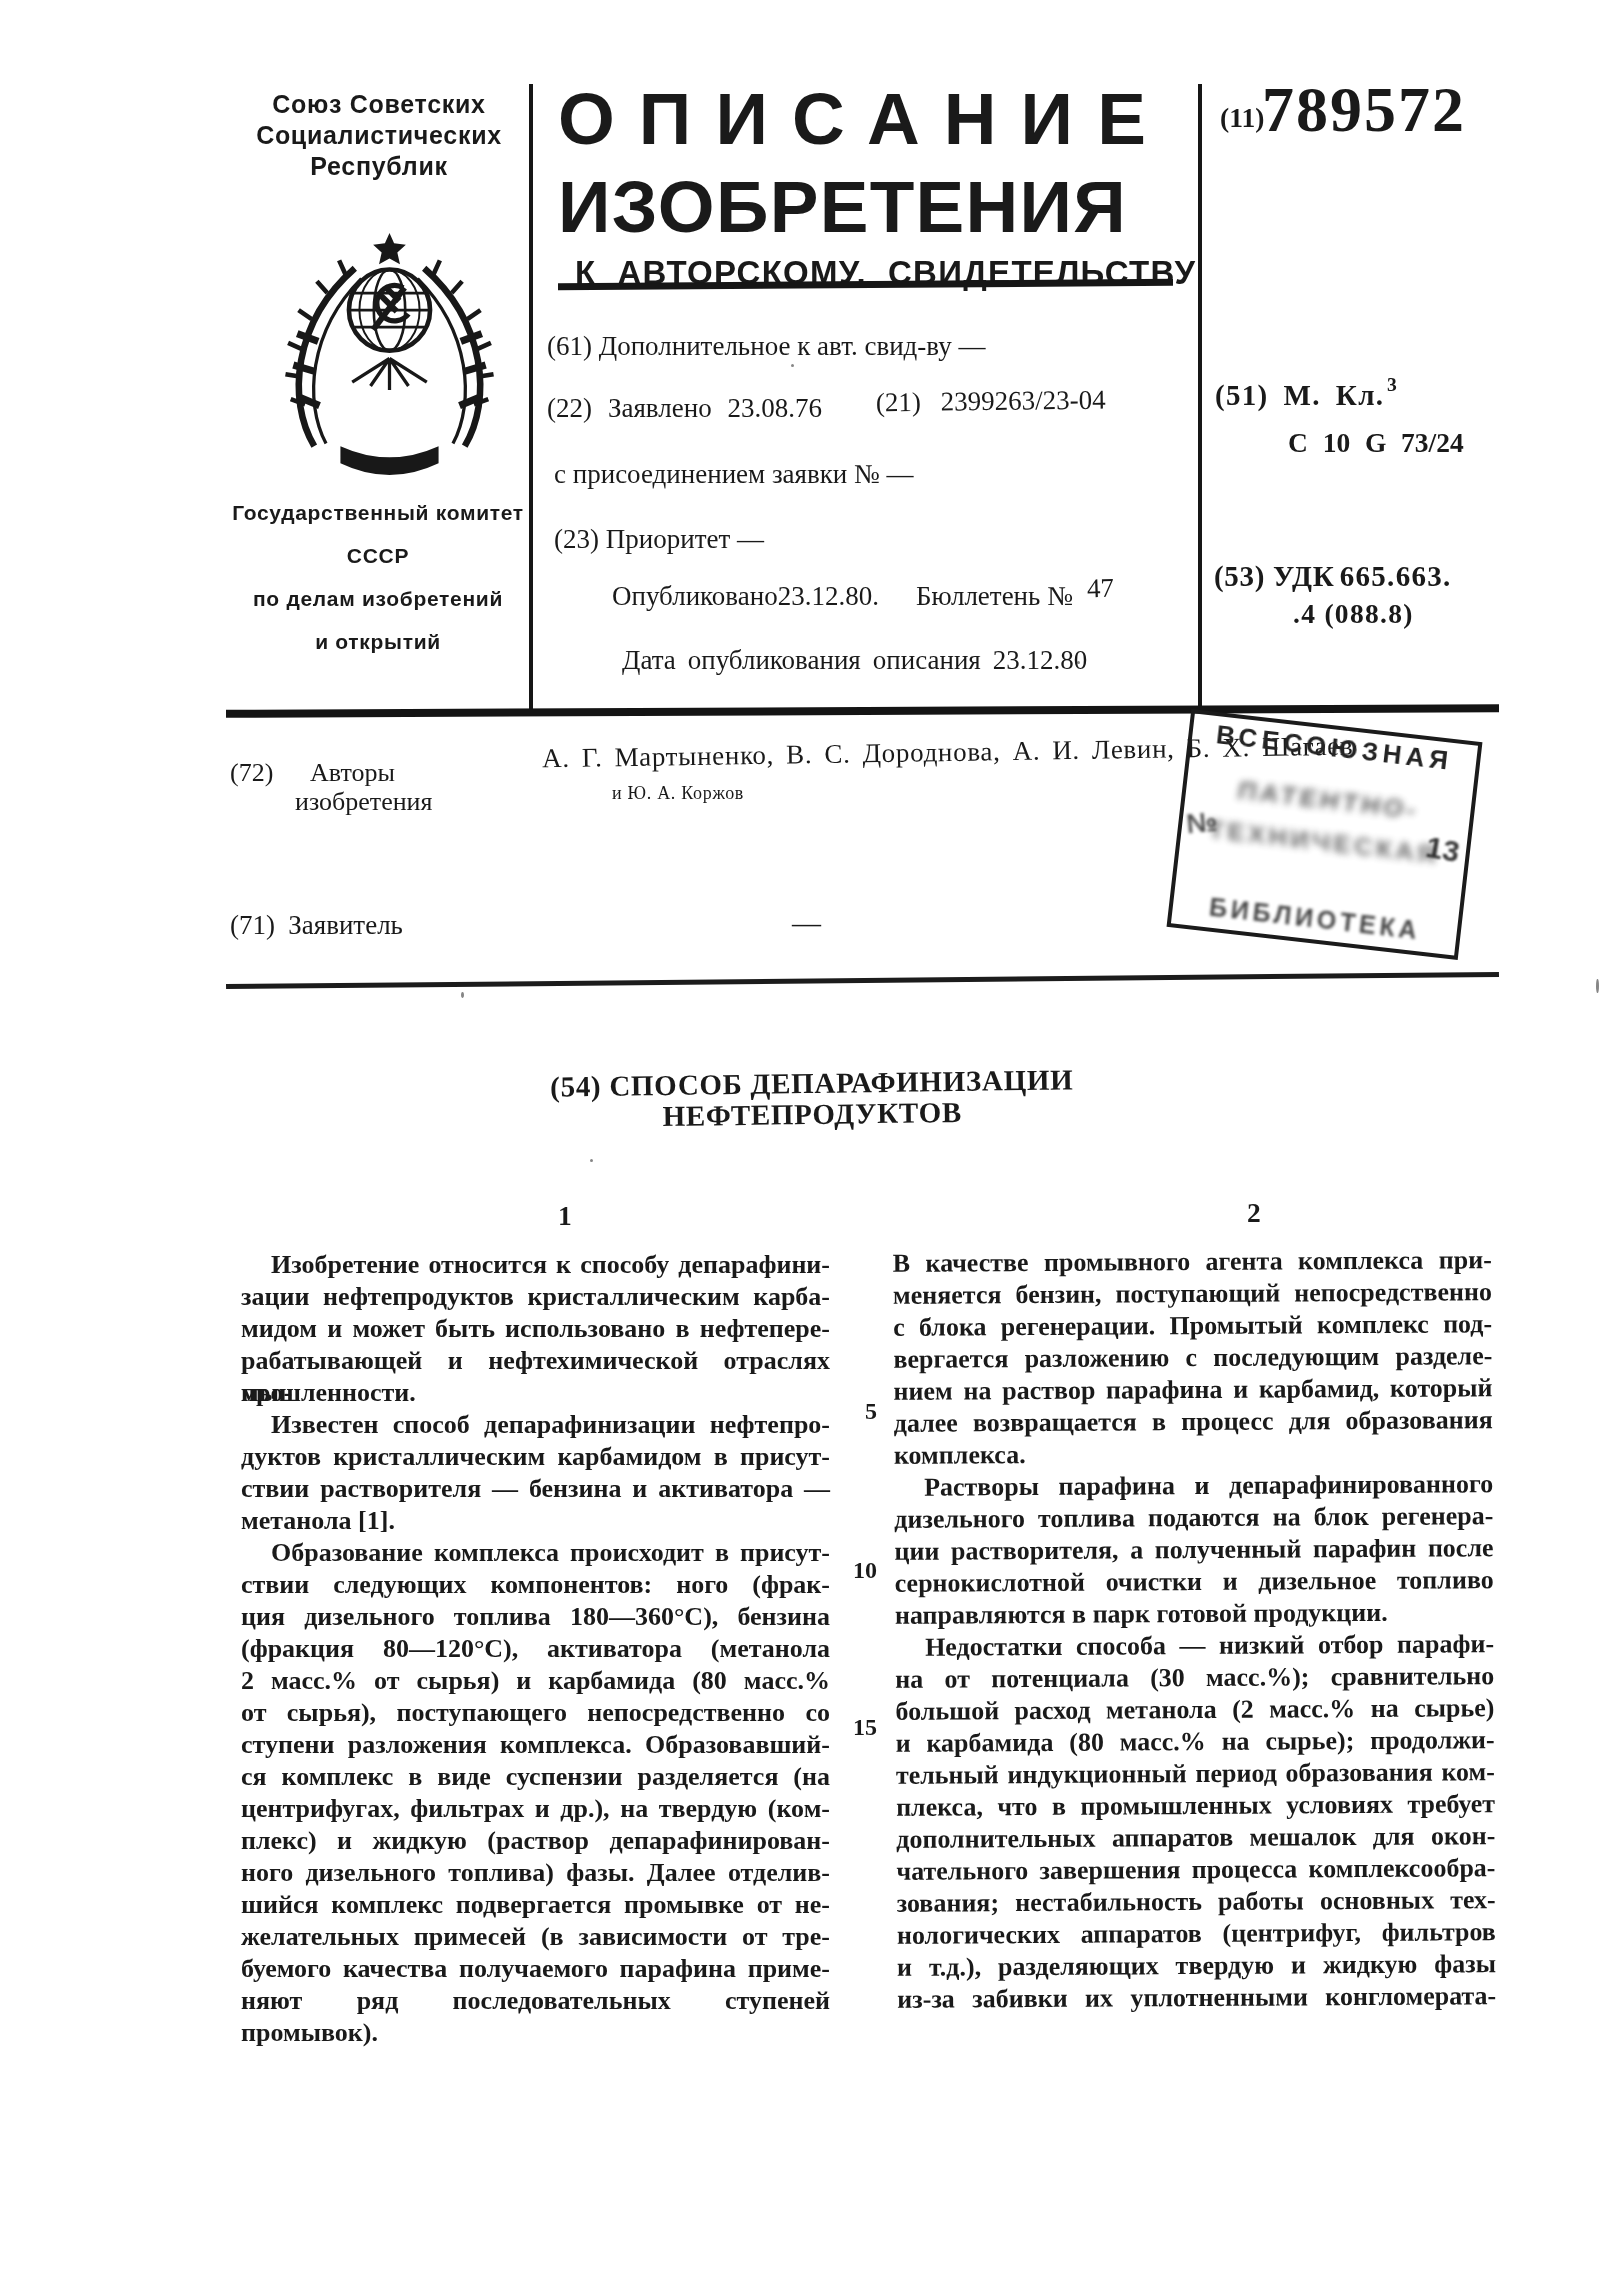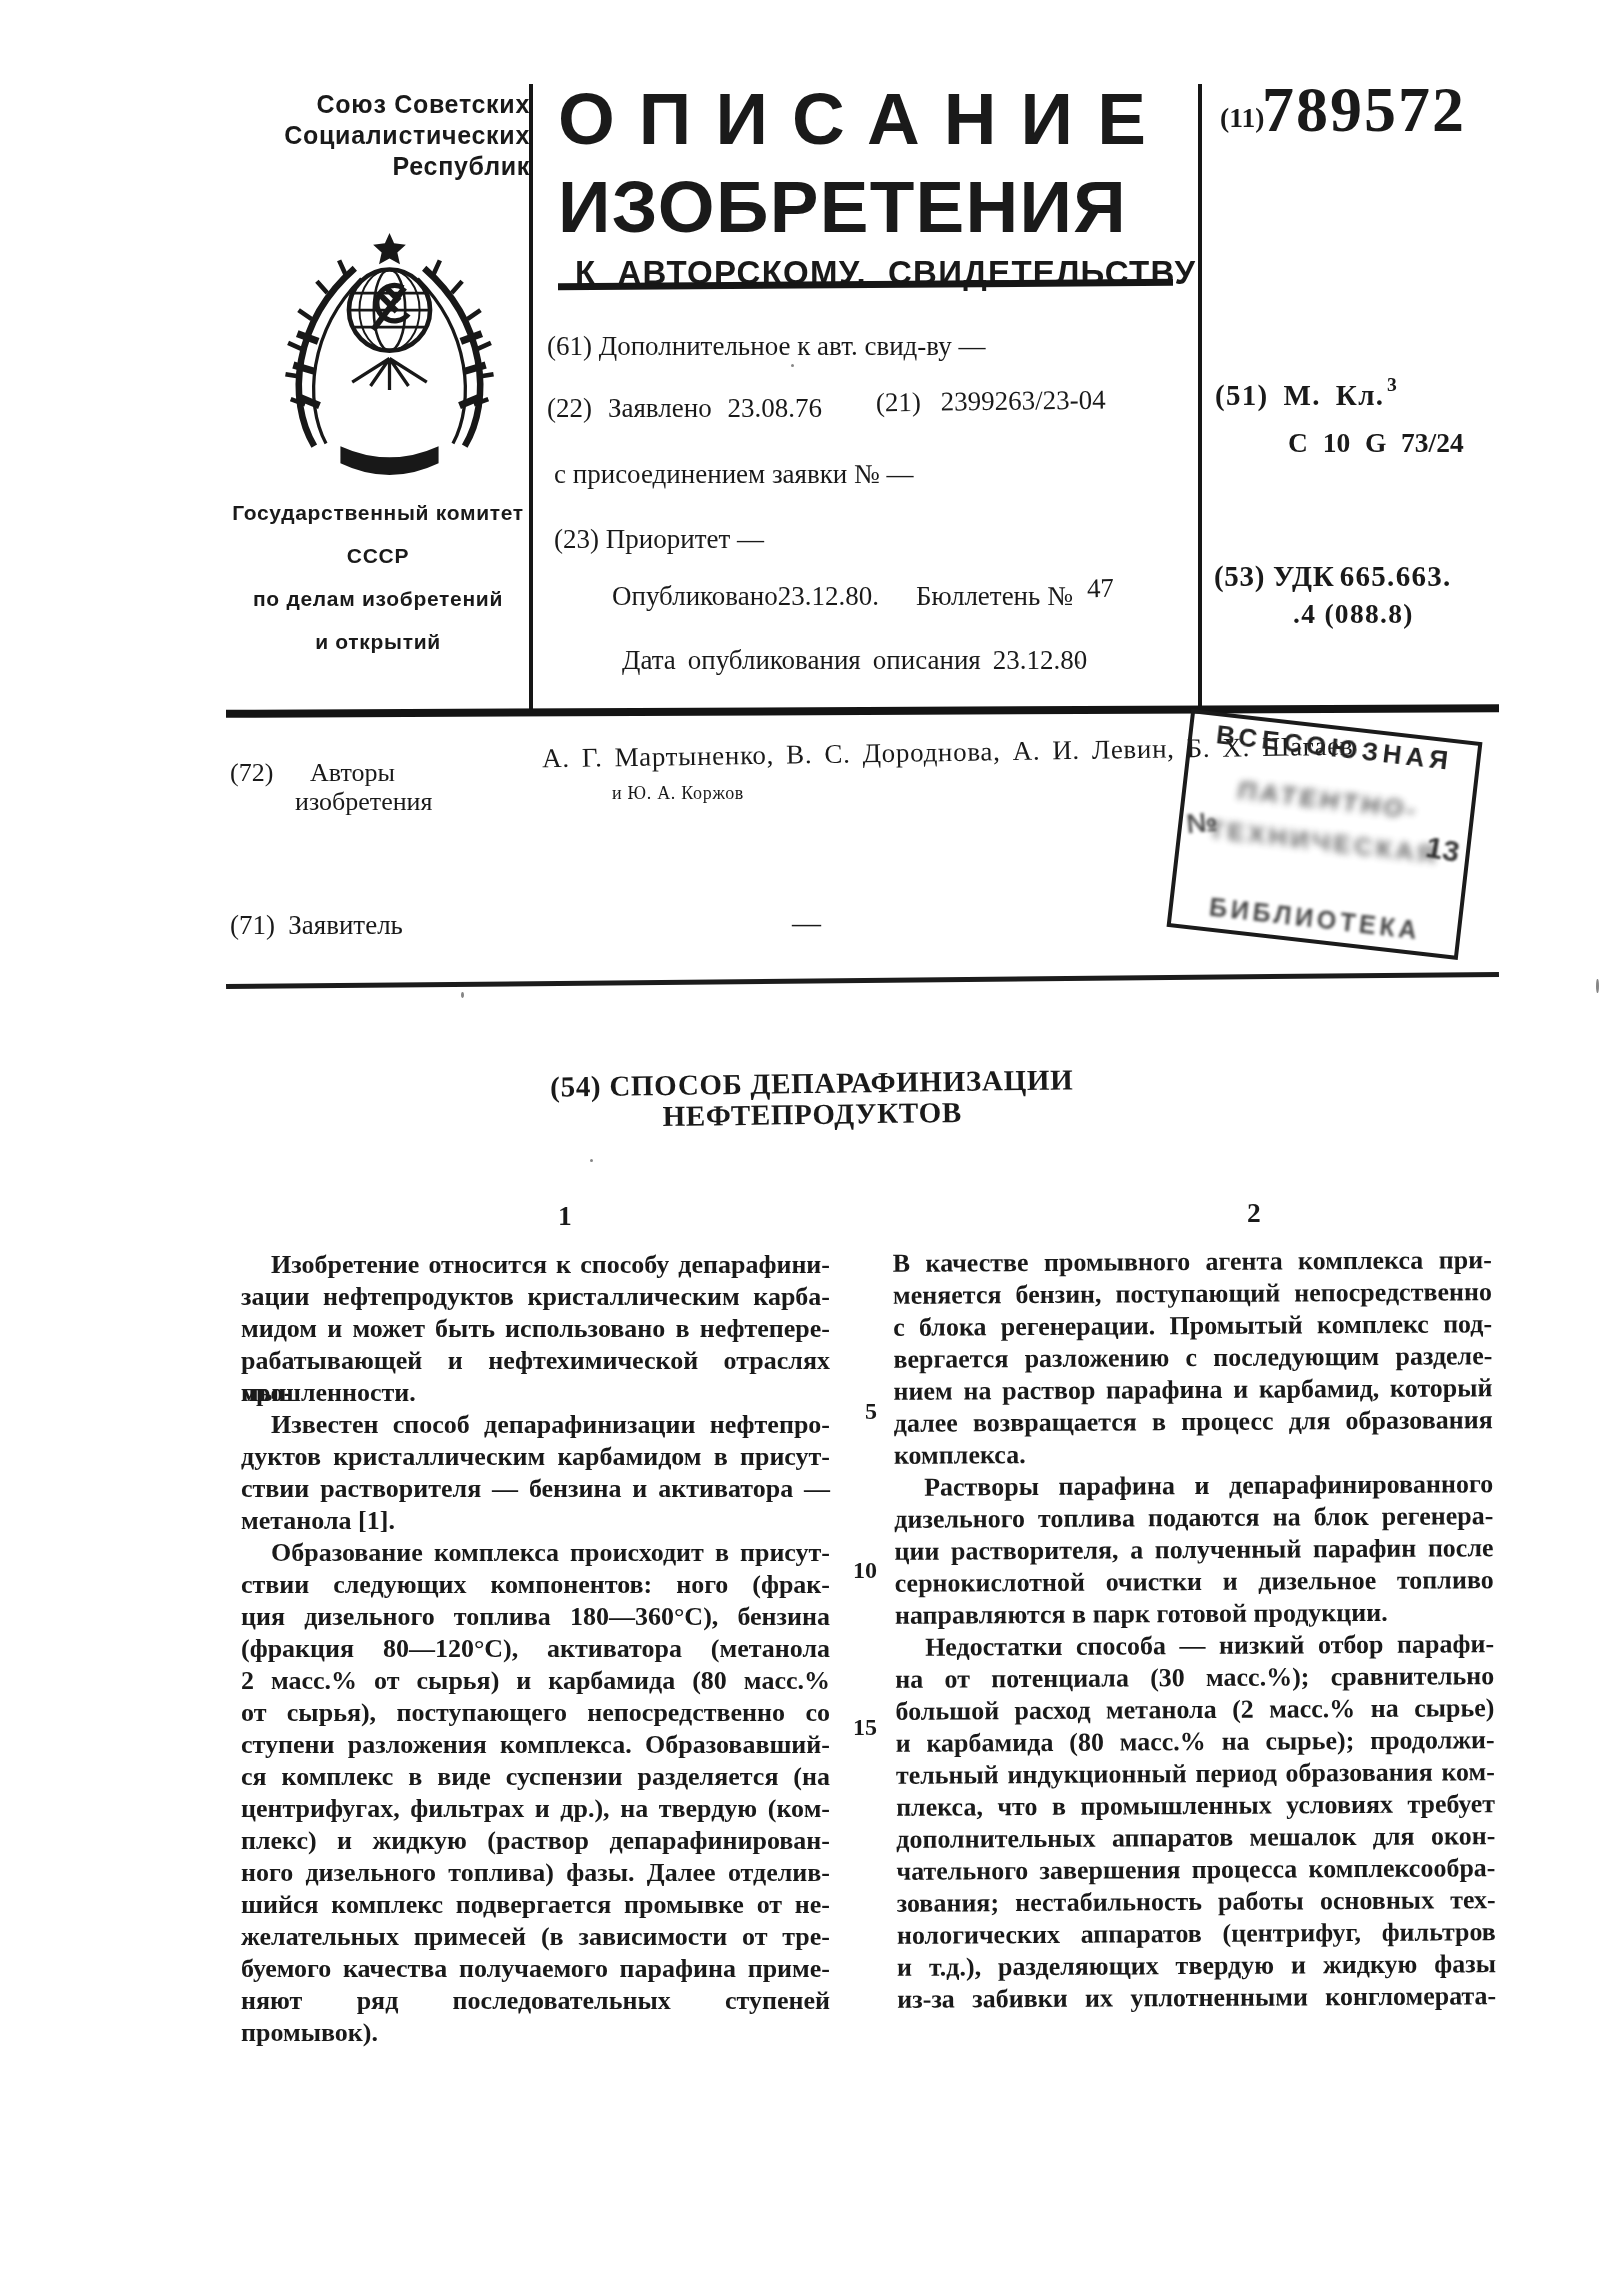--- a/index.html
+++ b/index.html
@@ -6,21 +6,21 @@
   body{
     width:1623px;height:2295px;position:relative;background:#ffffff;
     font-family:"Liberation Serif","DejaVu Serif",serif;color:#1a1a1a;
     overflow:hidden;
   }
   .abs{position:absolute;}
   .sans{font-family:"Liberation Sans","DejaVu Sans",sans-serif;}
   .b{font-weight:700;}
 
   
-  .country{left:228px;top:89px;width:302px;text-align:right;font-size:25px;line-height:31px;letter-spacing:0.7px;}
+  .country{left:228px;top:89px;width:302px;text-align:center;font-size:25px;line-height:31px;letter-spacing:0.7px;}
   .committee{left:226px;top:491px;width:304px;text-align:center;font-size:21px;line-height:43px;letter-spacing:0.7px;}
 
   
   .vrule{width:3.9px;background:#161616;}
   .v1{left:529px;top:84px;height:627px;}
   .v2{left:1198px;top:84px;height:627px;}
 
   
   .title1{left:558px;top:77px;font-size:73px;letter-spacing:0.33em;white-space:nowrap;}
   .title2{left:558px;top:165px;font-size:73px;letter-spacing:1.3px;white-space:nowrap;}

